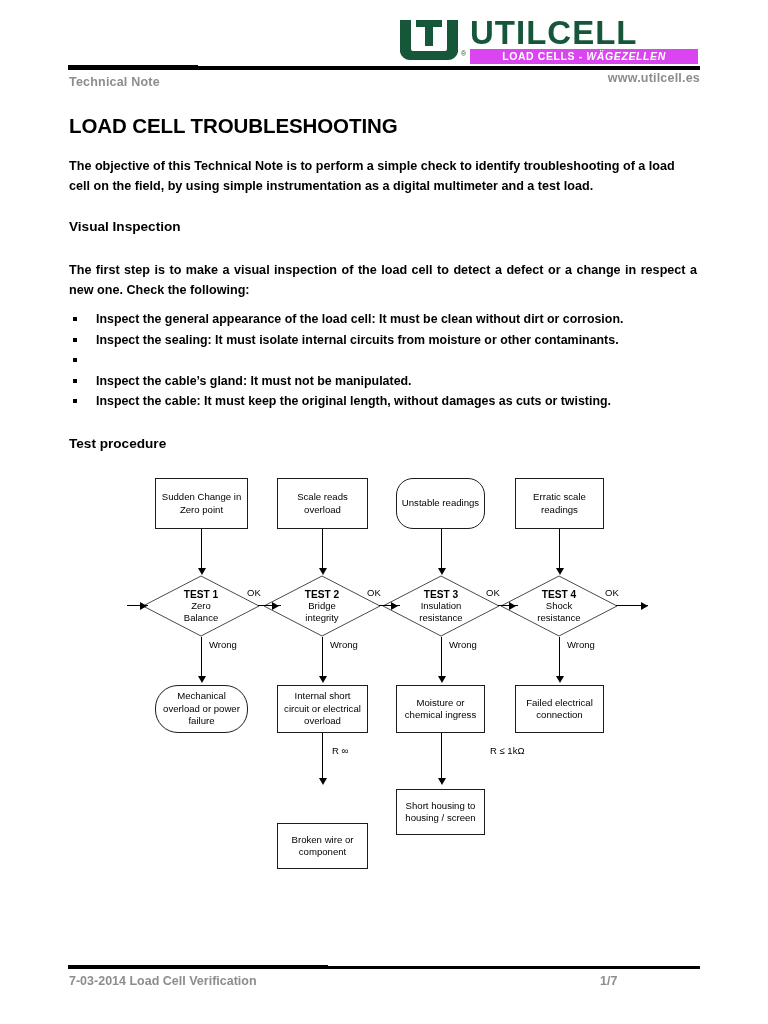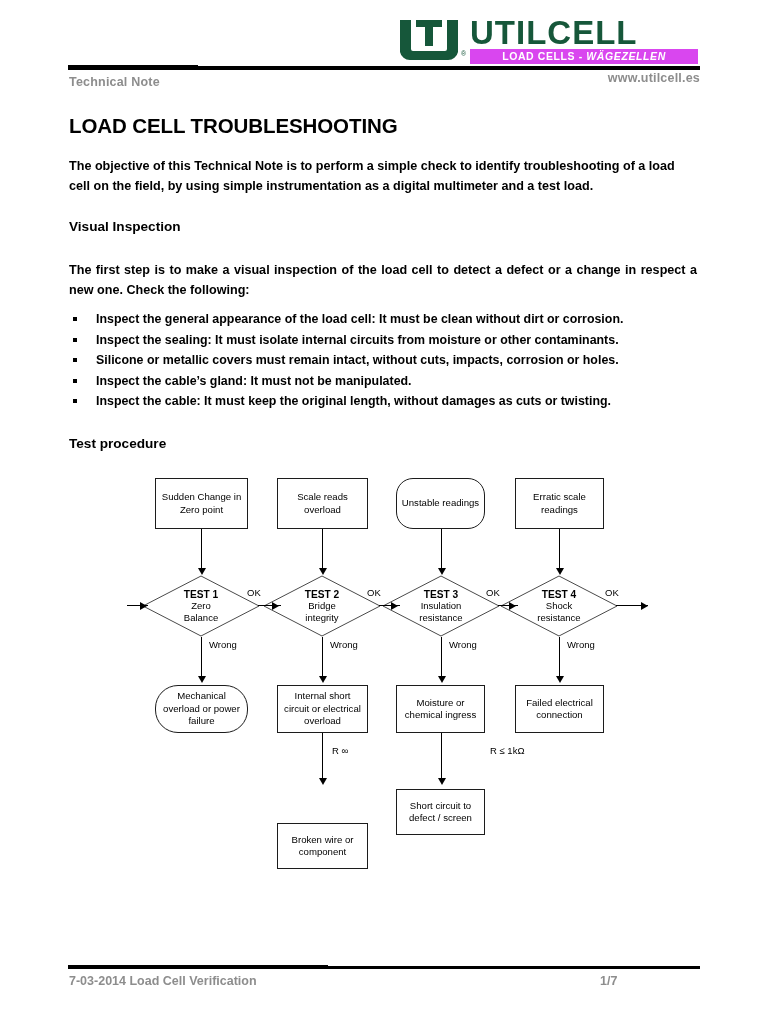--- a/index.html
+++ b/index.html
@@ -308,21 +308,20 @@
     <div class="bullet-row">
       <span class="bullet-sq"></span>
       <span class="bullet-txt">Inspect the general appearance of the load cell: It must be clean without dirt or corrosion.</span>
     </div>
     <div class="bullet-row">
       <span class="bullet-sq"></span>
       <span class="bullet-txt">Inspect the sealing: It must isolate internal circuits from moisture or other contaminants.</span>
     </div>
     <div class="bullet-row">
       <span class="bullet-sq"></span>
-      <span class="bullet-txt">Silicone or metallic covers must remain intact, without cuts, impacts, corrosion or holes.</span>
     </div>
     <div class="bullet-row">
       <span class="bullet-sq"></span>
       <span class="bullet-txt">Inspect the cable’s gland: It must not be manipulated.</span>
     </div>
     <div class="bullet-row">
       <span class="bullet-sq"></span>
       <span class="bullet-txt">Inspect the cable: It must keep the original length, without damages as cuts or twisting.</span>
     </div>
   </div>
@@ -428,21 +427,21 @@
 
     <div class="conn vline" style="left:322px; top:273px; height:50px;"></div>
     <div class="arrowhead-down" style="left:319px; top:318px;"></div>
     <div class="edge-label" style="left:332px; top:285px;">R ∞</div>
 
     <div class="conn vline" style="left:441px; top:273px; height:50px;"></div>
     <div class="arrowhead-down" style="left:438px; top:318px;"></div>
     <div class="edge-label" style="left:451px; top:285px;padding-left:39px;">R ≤ 1kΩ</div>
 
     <div class="fbox" style="left:277px; top:316px; width:91px; height:46px;margin-top:47px;">Broken wire or component</div>
-    <div class="fbox" style="left:396px; top:329px; width:89px; height:46px;">Short circuit to defect / screen</div>
+    <div class="fbox" style="left:396px; top:329px; width:89px; height:46px;">Short housing to housing / screen</div>
   </div>
 
   <div class="rule-bot-thin"></div>
   <div class="rule-bot"></div>
   <div class="ftr-left">7-03-2014   Load Cell Verification</div>
   <div class="ftr-right">1/7</div>
 
 </div>
 
 </body></html>

